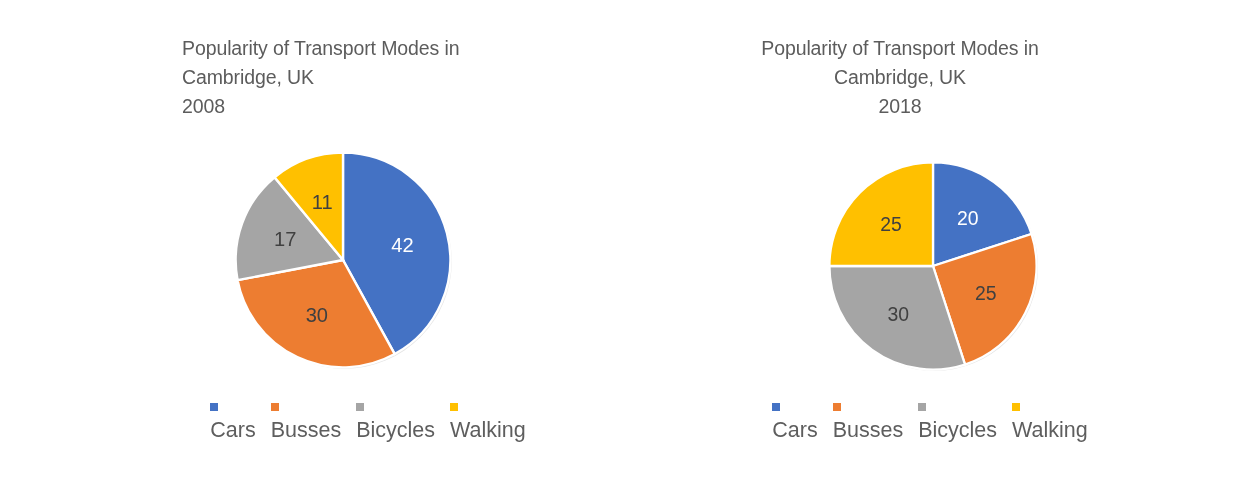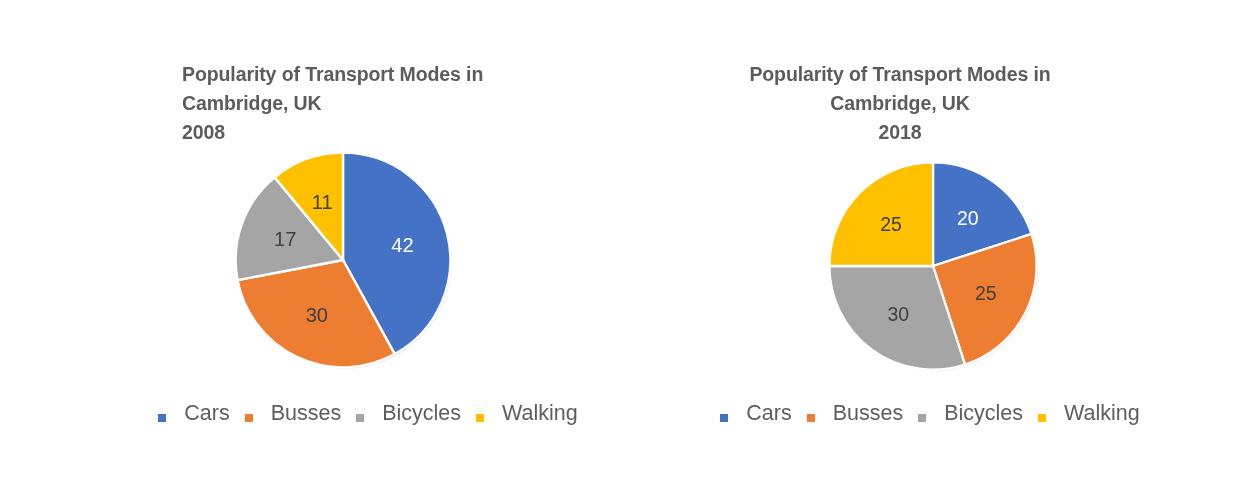--- a/index.html
+++ b/index.html
@@ -22,24 +22,24 @@
   .chart-panel {
     position: absolute;
     top: 0;
     height: 479px;
   }
   #panel-left  { left: 140px;  width: 460px; }
   #panel-right { left: 690px;  width: 460px; }
 
   .chart-title {
     position: absolute;
-    top: 60px;
+    top: 34px;
     width: 100%;
     font-size: 19.5px;
-    font-weight: bold;
+    font-weight: normal;
     color: #5c5c5c;
     line-height: 29px;
     letter-spacing: -0.1px;
     white-space: pre-line;
   }
   #panel-left .chart-title  { text-align: left; padding-left: 42px; box-sizing: border-box; width: 420px;}
   #panel-right .chart-title { text-align: center; width: 420px; }
 
   .pie-wrap {
     position: absolute;
@@ -62,23 +62,23 @@
     flex-direction: row;
     align-items: center;
     justify-content: center;
     gap: 15px;
   }
   #panel-left .legend  { top: 403px; left: -2px; }
   #panel-right .legend { top: 403px; left: 10px; }
 
   .legend-item {
     display: flex;
-    flex-direction: row;
-    align-items: flex-end;
-    gap: 18px;
+    flex-direction: column;
+    align-items: flex-start;
+    gap: 6px;
   }
   .legend-swatch {
     width: 8px;
     height: 8px;
     margin-bottom: 3px;
     flex: 0 0 auto;
   }
   .legend-label {
     font-size: 21.5px;
     color: #5e5e5e;

